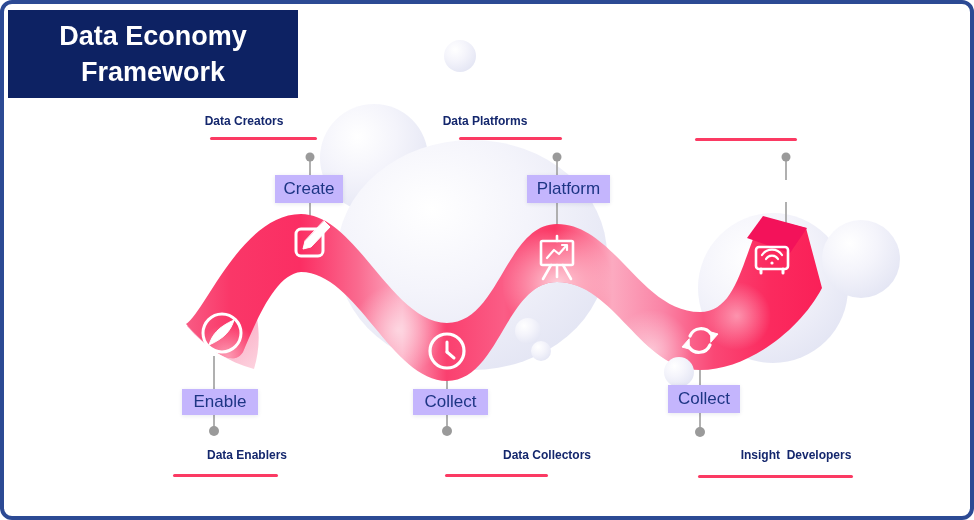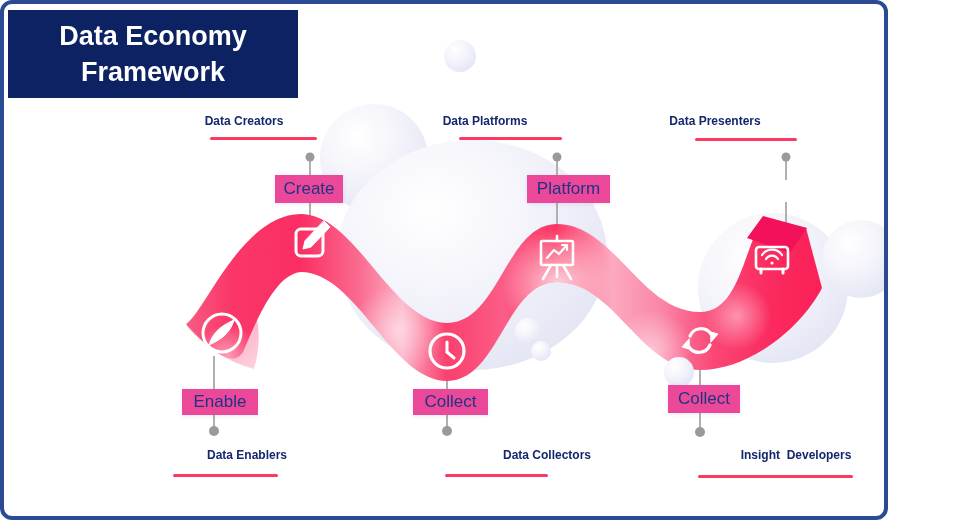--- a/index.html
+++ b/index.html
@@ -1,17 +1,17 @@
 <!DOCTYPE html>
 <html style="--frame_border: #2c4a94; --title_bg: #0d2263; --title_text: #ffffff; --label_navy: #14276d; --step_text_navy: #1d3584; --underline_pink: #fb3a63; --ribbon_pink: #fb2e63; --ribbon_light_pink: #fcaac1; --ribbon_fold_dark: #f3125a; --connector_gray: #a8a8a8; --connector_dot_gray: #9a9a9a; --bubble_lavender: #e2e4f3; --icon_white: #ffffff;"><head>
 <meta charset="utf-8">
 <style>
   html,body{margin:0;padding:0;background:#fff;}
   .stage{
-    position:relative;width:888px;height:520px;background:#ffffff;overflow:hidden;
+    position:relative;width:974px;height:520px;background:#ffffff;overflow:hidden;
     font-family:"Liberation Sans",sans-serif;
   }
   .frame{
     position:absolute;inset:0;border:4px solid var(--frame_border,#2c4a94);
     border-radius:12px;box-sizing:border-box;pointer-events:none;z-index:50;
   }
   .title-box{
     position:absolute;left:8px;top:10px;width:290px;height:88px;
     background:var(--title_bg,#0d2263);color:var(--title_text,#fff);
     display:flex;align-items:center;justify-content:center;text-align:center;
@@ -19,21 +19,21 @@
   }
   .group-label{
     position:absolute;transform:translateX(-50%);width:240px;text-align:center;
     color:var(--label_navy,#14276d);font-size:12px;font-weight:bold;white-space:pre;z-index:30;
   }
   .underline{
     position:absolute;height:3px;background:var(--underline_pink,#fb3a63);
     border-radius:2px;z-index:30;
   }
   .step-box{
-    position:absolute;background:#ec4899;color:var(--step_text_navy,#1d3584);
+    position:absolute;background:#c4b5fd;color:var(--step_text_navy,#1d3584);
     display:flex;align-items:center;justify-content:center;font-size:17px;z-index:30;
     box-shadow:0 1px 4px rgba(20,30,90,0.10);
   }
   
   .gl-creators{left:244px;top:114px;}
   .gl-platforms{left:485px;top:114px;}
   .gl-presenters{left:715px;top:114px;}
   .gl-enablers{left:247px;top:448px;}
   .gl-collectors{left:471px;top:448px;text-align:right;}
   .gl-insight{left:796px;top:448px;}
@@ -193,21 +193,20 @@
       <circle cx="679" cy="372" r="15" fill="url(#bubbleG)"></circle>
     </g>
   </svg>
 
   <div class="title-box">
     <span>Data Economy Framework</span>
   </div>
 
   <div class="group-label gl-creators">Data Creators</div>
   <div class="group-label gl-platforms">Data Platforms</div>
-  <div class="group-label gl-presenters">Data Presenters</div>
 
   <div class="group-label gl-enablers">Data Enablers</div>
   <div class="group-label gl-collectors">Data Collectors</div>
   <div class="group-label gl-insight">Insight  Developers</div>
 
   <div class="underline ul-creators"></div>
   <div class="underline ul-platforms"></div>
   <div class="underline ul-presenters"></div>
   <div class="underline ul-enablers"></div>
   <div class="underline ul-collectors"></div>

